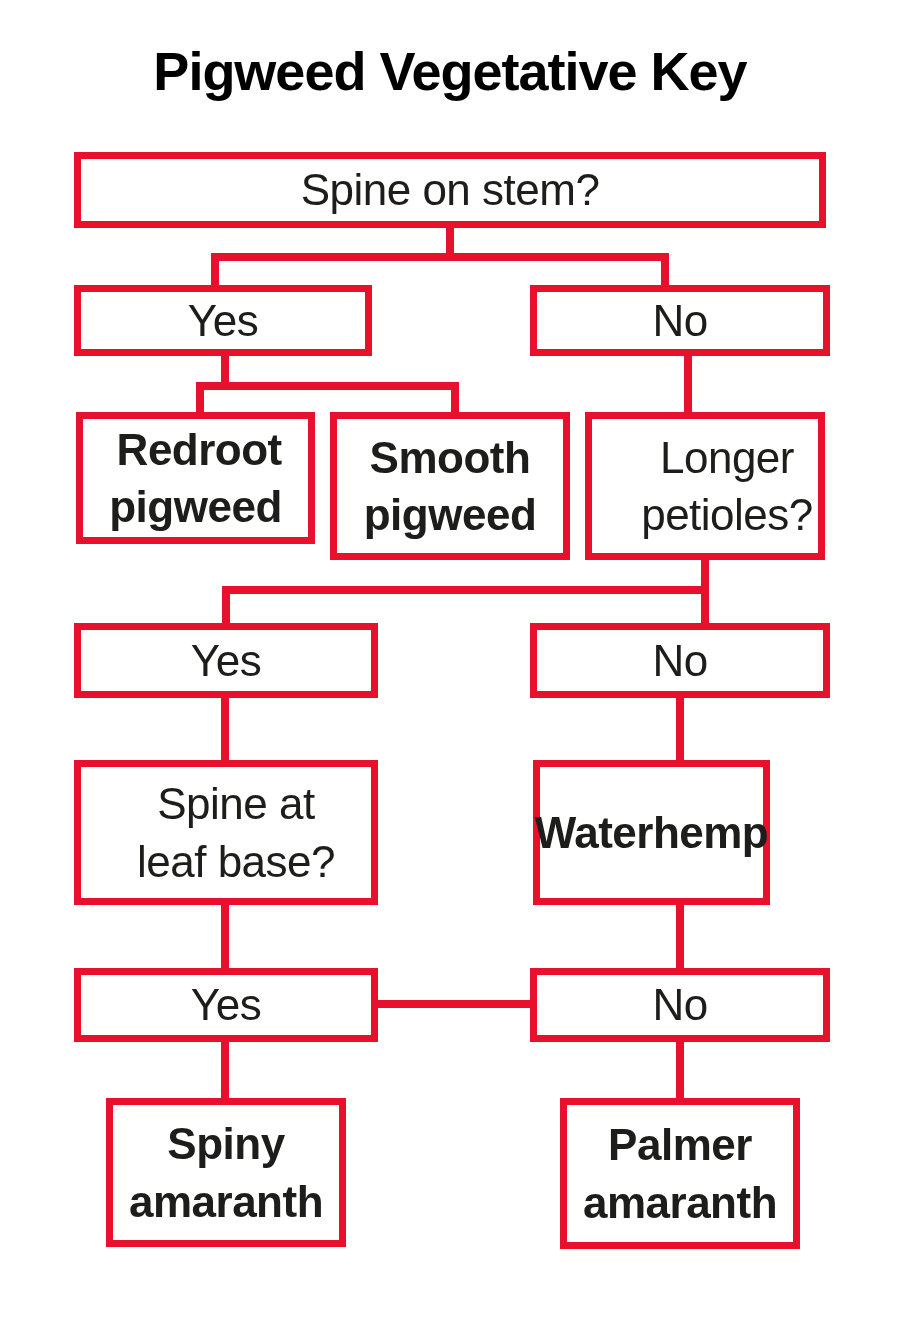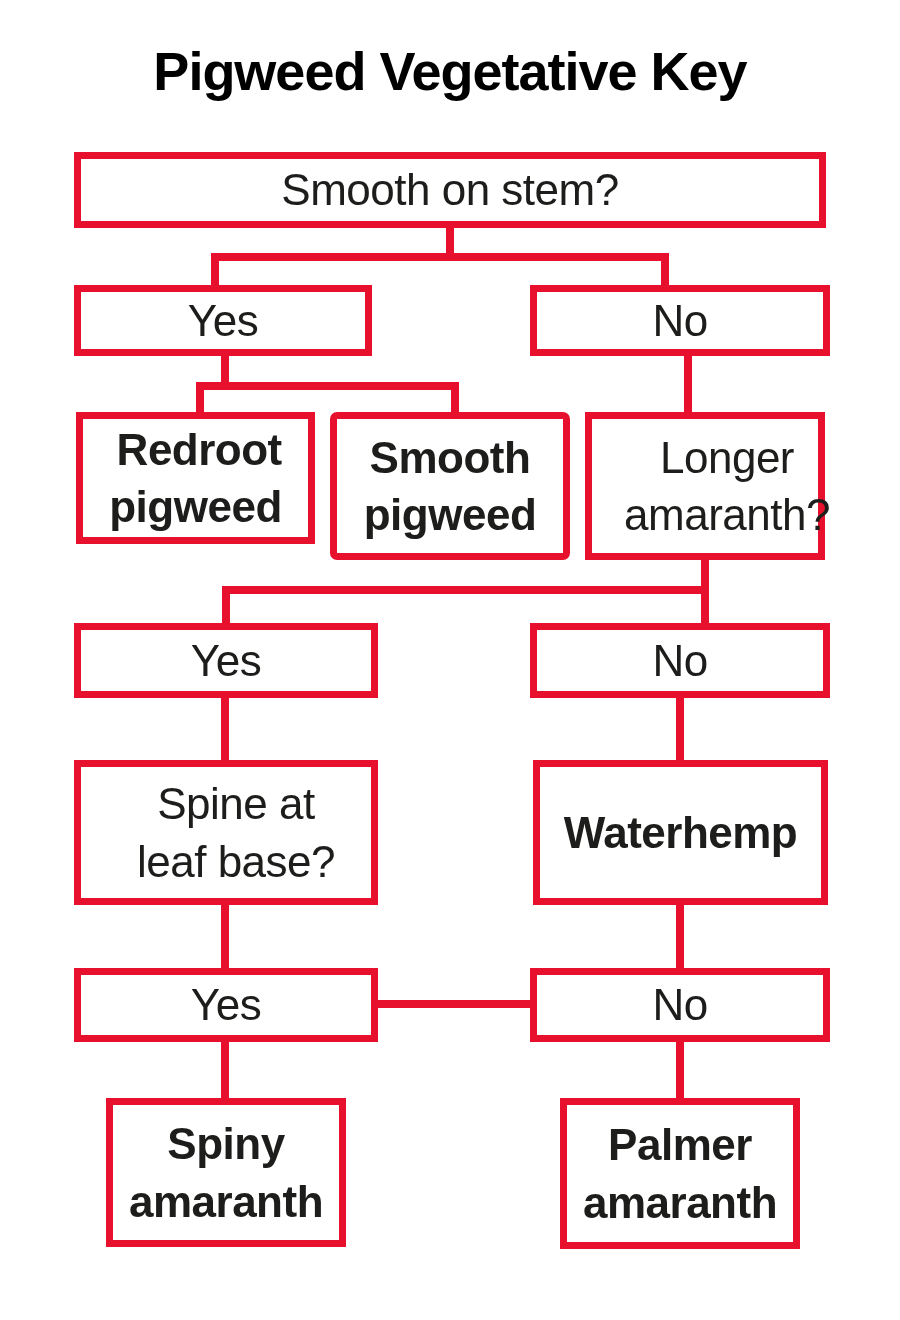--- a/index.html
+++ b/index.html
@@ -74,63 +74,63 @@
 
   <div class="edge" style="left:221px; top:899px; width:8px; height:75px;"></div>
   <div class="edge" style="left:676px; top:899px; width:8px; height:75px;"></div>
 
   <div class="edge" style="left:370px; top:1000px; width:164px; height:8px;"></div>
 
   <div class="edge" style="left:221px; top:1036px; width:8px; height:68px;"></div>
   <div class="edge" style="left:676px; top:1036px; width:8px; height:68px;"></div>
 
   <div class="node" style="left:74px; top:152px; width:752px; height:76px;">
-    <span>Smooth on stem?</span>
+    <span>Spine on stem?</span>
   </div>
 
   <div class="node" style="left:74px; top:285px; width:298px; height:71px;">
     <span>Yes</span>
   </div>
   <div class="node" style="left:530px; top:285px; width:300px; height:71px;">
     <span>No</span>
   </div>
 
   <div class="node bold" style="left:76px; top:412px; width:239px; height:132px;text-align:right;">
     <div>
       <span class="ln">Redroot</span>
       <span class="ln">pigweed</span>
     </div>
   </div>
-  <div class="node bold" style="left:330px; top:412px; width:240px; height:148px;border-radius:7px;">
+  <div class="node bold" style="left:330px; top:412px; width:240px; height:148px;">
     <div>
       <span class="ln">Smooth</span>
       <span class="ln">pigweed</span>
     </div>
   </div>
   <div class="node" style="left:585px; top:412px; width:240px; height:148px;padding-left:44px;">
     <div>
       <span class="ln">Longer</span>
-      <span class="ln">amaranth?</span>
+      <span class="ln">petioles?</span>
     </div>
   </div>
 
   <div class="node" style="left:74px; top:623px; width:304px; height:75px;">
     <span>Yes</span>
   </div>
   <div class="node" style="left:530px; top:623px; width:300px; height:75px;">
     <span>No</span>
   </div>
 
   <div class="node" style="left:74px; top:760px; width:304px; height:145px;padding-left:20px;">
     <div>
       <span class="ln">Spine at</span>
       <span class="ln">leaf base?</span>
     </div>
   </div>
-  <div class="node bold" style="left:533px; top:760px; width:295px; height:145px;">
+  <div class="node bold" style="left:533px; top:760px; width:237px; height:145px;">
     <span>Waterhemp</span>
   </div>
 
   <div class="node" style="left:74px; top:968px; width:304px; height:74px;">
     <span>Yes</span>
   </div>
   <div class="node" style="left:530px; top:968px; width:300px; height:74px;">
     <span>No</span>
   </div>
 

